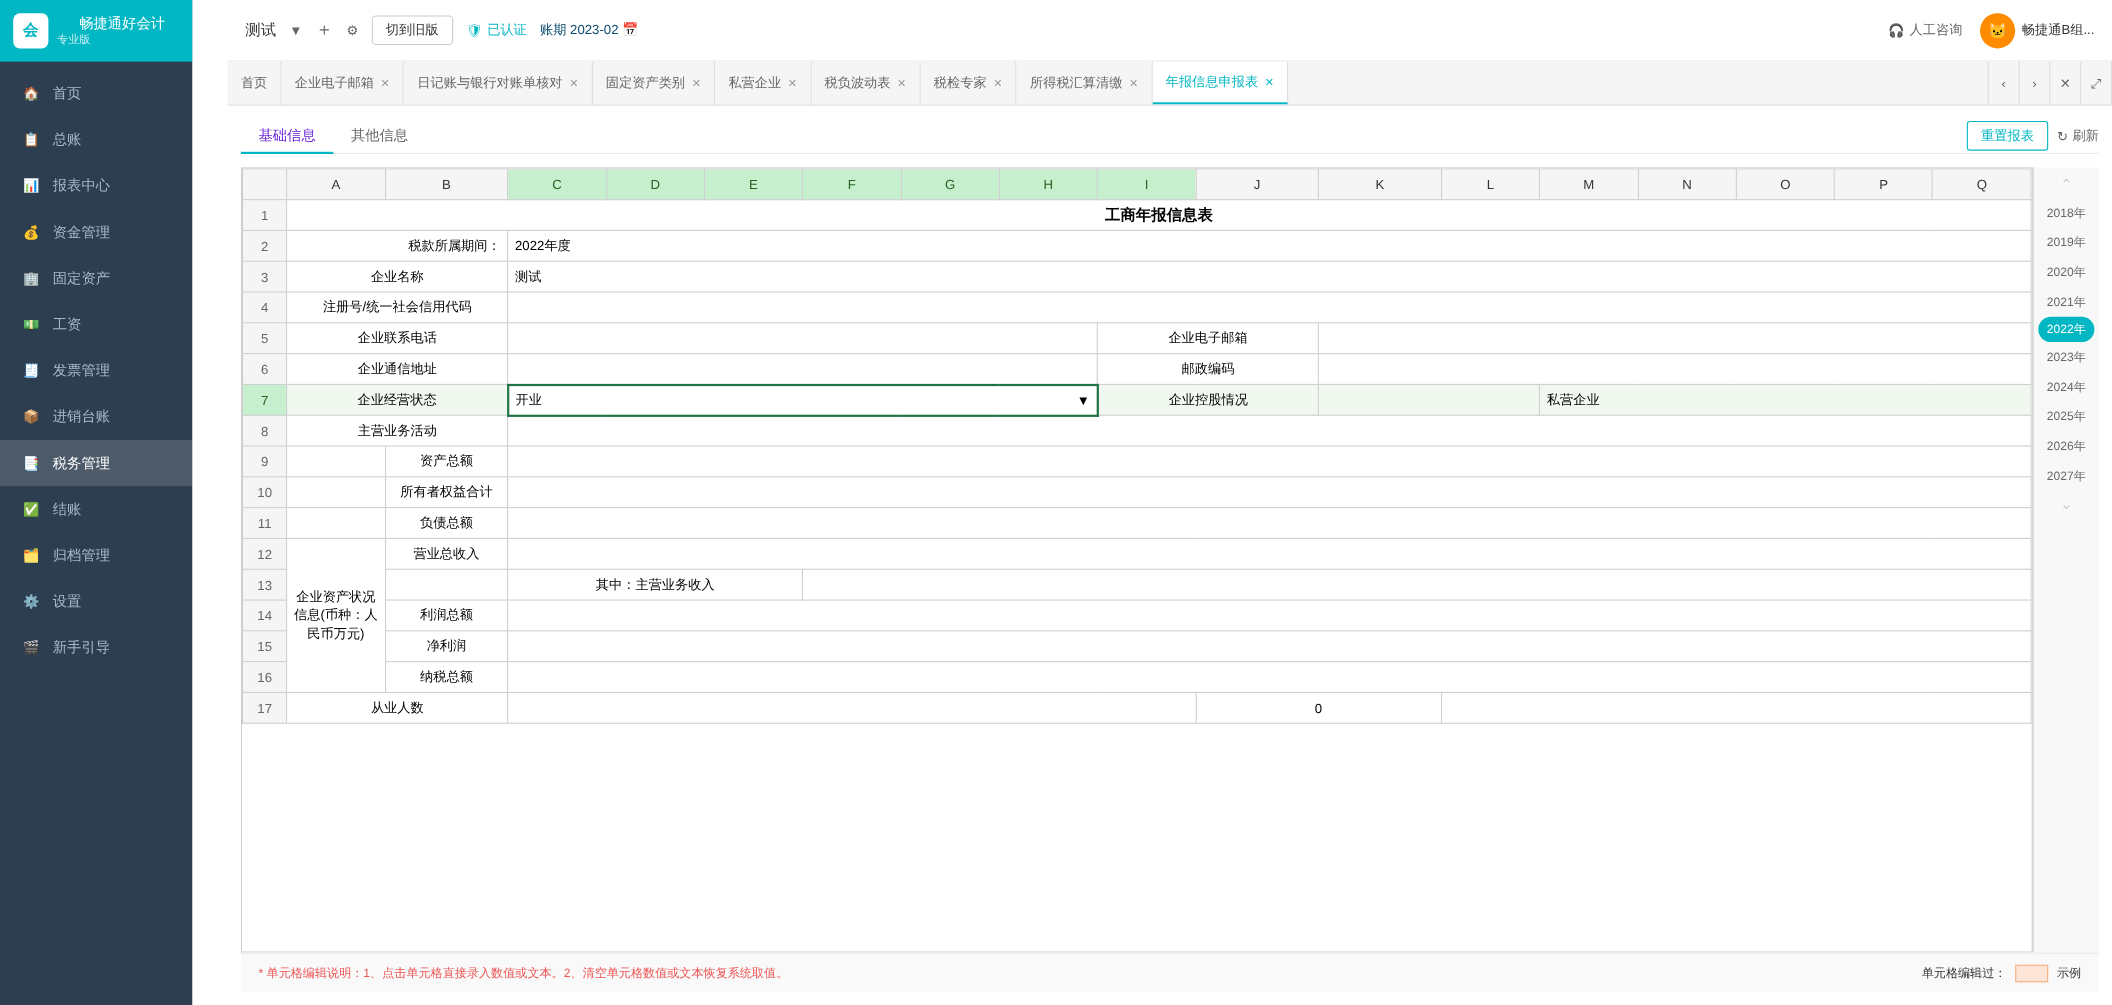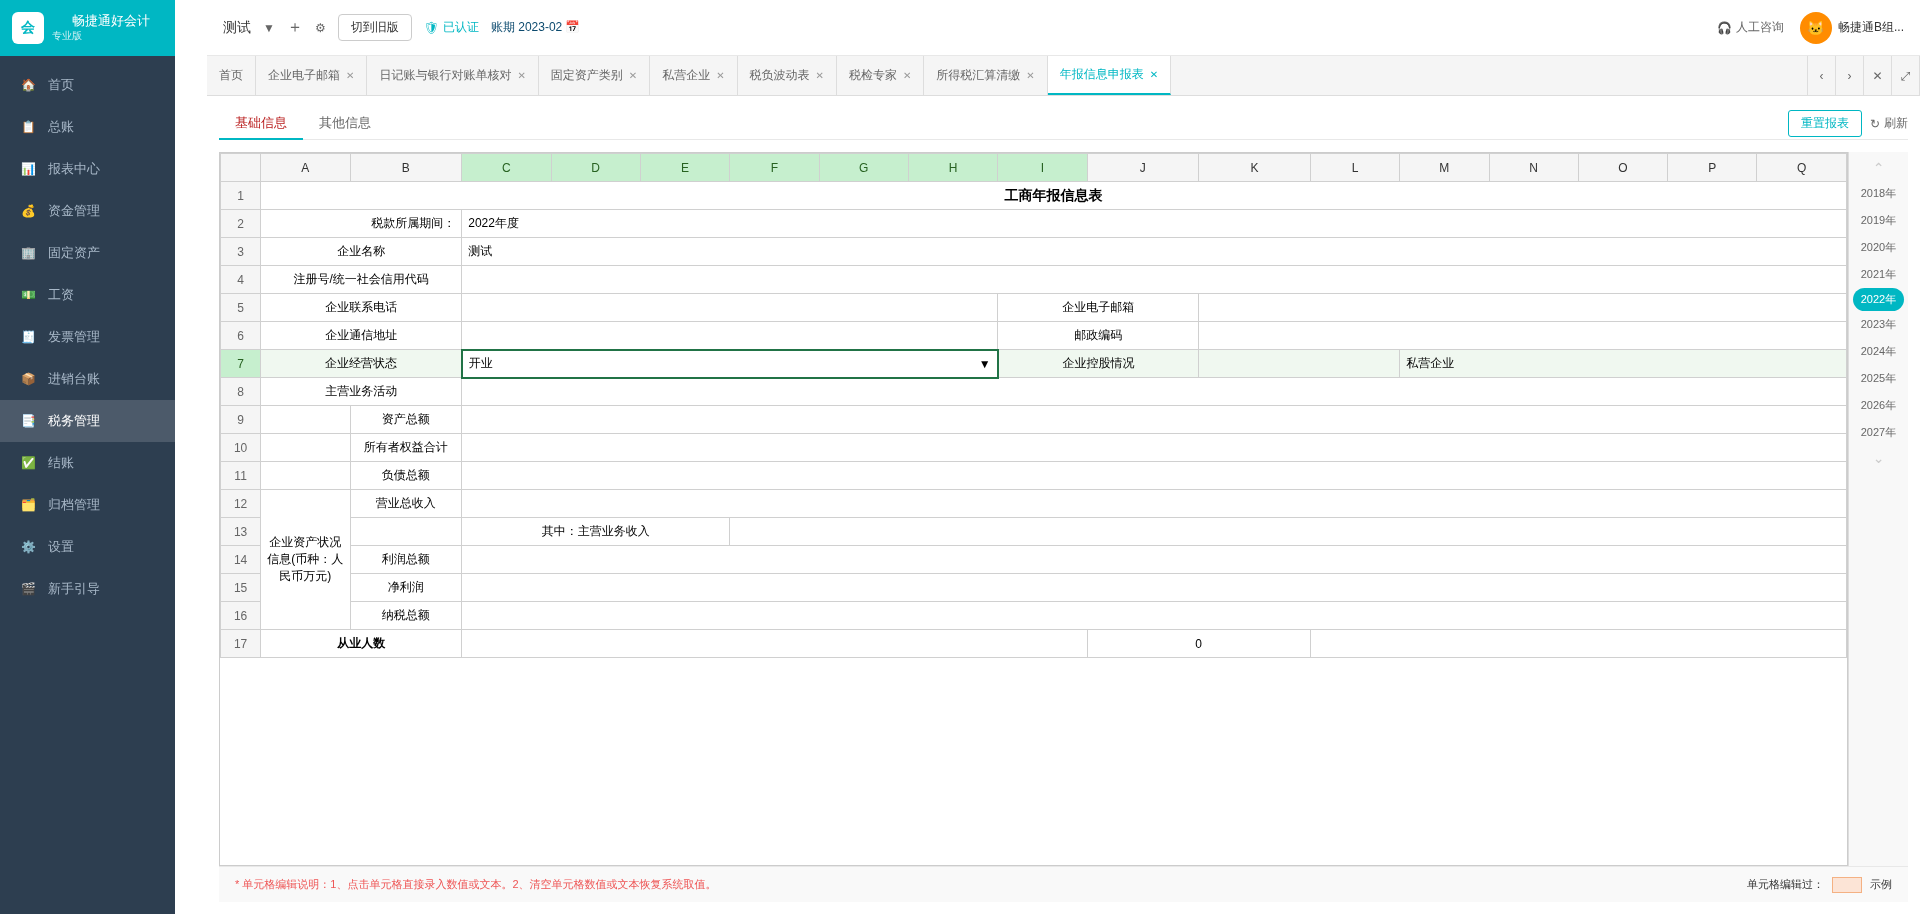--- a/index.html
+++ b/index.html
@@ -50,21 +50,21 @@
     
     .content { flex: 1; display: flex; overflow: hidden; }
 
     
     .main-panel { flex: 1; display: flex; flex-direction: column; overflow: hidden; padding: 12px; }
 
     
     .sub-tabs { display: flex; gap: 0; margin-bottom: 12px; border-bottom: 1px solid #e8e8e8; padding-bottom: 0; align-items: center; justify-content: space-between; }
     .sub-tab-group { display: flex; gap: 0; }
     .sub-tab { padding: 6px 16px; cursor: pointer; font-size: 13px; color: #666; border-bottom: 2px solid transparent; margin-bottom: -1px; }
-    .sub-tab.active { color: #b91c1c; border-bottom: 2px solid #00b7c3; }
+    .sub-tab.active { color: #6d28d9; border-bottom: 2px solid #00b7c3; }
     .sub-tab-actions { display: flex; gap: 8px; }
     .btn-reset { border: 1px solid #00b7c3; color: #00b7c3; background: white; padding: 4px 12px; border-radius: 3px; cursor: pointer; font-size: 12px; }
     .btn-refresh { border: none; background: none; color: #666; cursor: pointer; font-size: 12px; display: flex; align-items: center; gap: 4px; }
 
     
     .spreadsheet-wrapper { flex: 1; display: flex; overflow: hidden; border: 1px solid #ccc; }
     .spreadsheet { flex: 1; overflow: auto; position: relative; }
     .sheet-table { border-collapse: collapse; font-size: 12px; min-width: 100%; }
     .sheet-table th, .sheet-table td { border: 1px solid #d0d0d0; padding: 0; height: 28px; }
     .row-header { background: #f5f5f5; color: #666; text-align: center; width: 36px; font-weight: normal; border: 1px solid #d0d0d0; min-width: 36px; }
@@ -399,21 +399,21 @@
                 </tr>
 
                 <tr>
                   <td class="row-header">16</td>
                   <td style="text-align:center; padding:2px 6px; border:1px solid #d0d0d0;">纳税总额</td>
                   <td colspan="15" style="border:1px solid #d0d0d0;"></td>
                 </tr>
 
                 <tr>
                   <td class="row-header">17</td>
-                  <td colspan="2" style="text-align:center; padding:2px 6px; border:1px solid #d0d0d0;font-weight:bold;">从业人数</td>
+                  <td colspan="2" style="text-align:center; padding:2px 6px; border:1px solid #d0d0d0;">从业人数</td>
                   <td colspan="7" style="border:1px solid #d0d0d0;"></td>
                   <td colspan="2" style="text-align:center; padding:2px 6px; border:1px solid #d0d0d0;">0</td>
                   <td colspan="6" style="border:1px solid #d0d0d0;"></td>
                 </tr>
               </tbody>
             </table>
           </div>
         </div>
 
         <div class="right-panel" id="right-panel">

